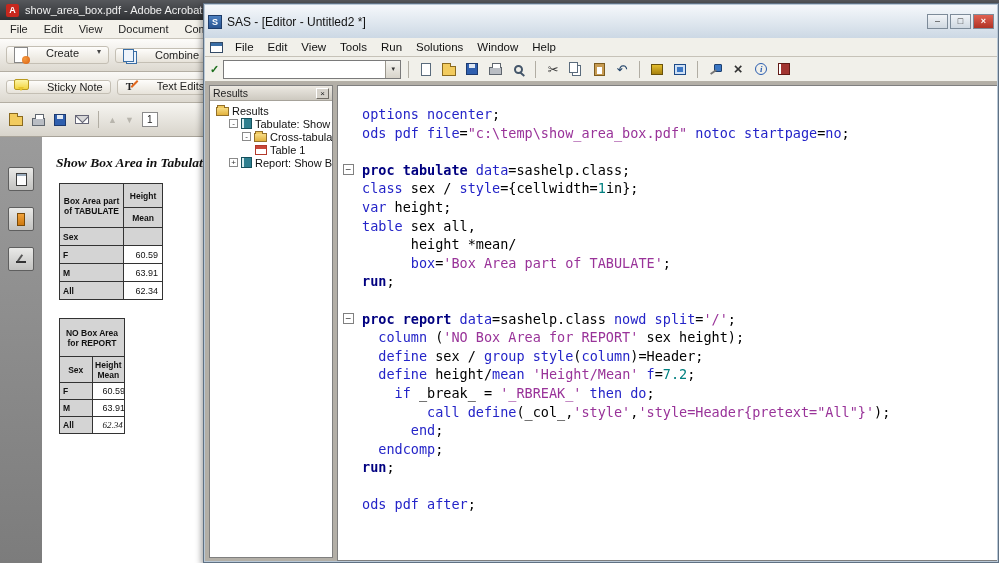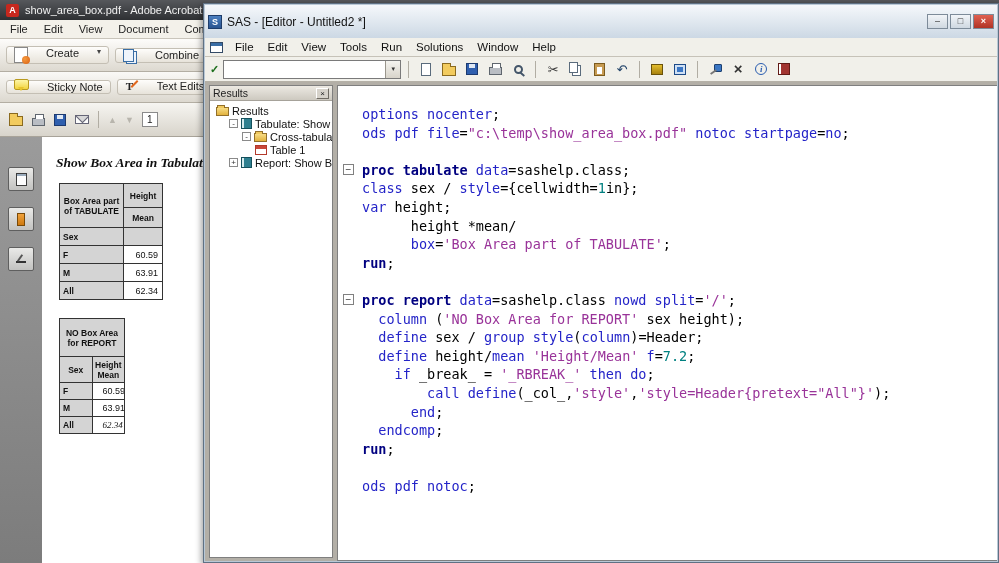--- a/index.html
+++ b/index.html
@@ -410,20 +410,24 @@
           <div class="eline">
             <span class="gut"></span>
             <span class="txt"><span class="kw">class </span><span class="pl">sex / </span><span class="kw">style</span><span class="pl">={cellwidth=</span><span class="num">1</span><span class="pl">in};</span></span>
           </div>
           <div class="eline">
             <span class="gut"></span>
             <span class="txt"><span class="kw">var </span><span class="pl">height;</span></span>
           </div>
           <div class="eline">
             <span class="gut"></span>
+            <span class="txt"><span class="kw">table </span><span class="pl">sex all,</span></span>
+          </div>
+          <div class="eline">
+            <span class="gut"></span>
             <span class="txt"><span class="pl">      height *mean/</span></span>
           </div>
           <div class="eline">
             <span class="gut"></span>
             <span class="txt"><span class="pl">      </span><span class="kw">box</span><span class="pl">=</span><span class="str">'Box Area part of TABULATE'</span><span class="pl">;</span></span>
           </div>
           <div class="eline">
             <span class="gut"></span>
             <span class="txt"><span class="st">run</span><span class="pl">;</span></span>
           </div>
@@ -468,19 +472,19 @@
           <div class="eline">
             <span class="gut"></span>
             <span class="txt"><span class="st">run</span><span class="pl">;</span></span>
           </div>
           <div class="eline">
             <span class="gut"></span>
             <span class="txt"><span class="pl">&nbsp;</span></span>
           </div>
           <div class="eline">
             <span class="gut"></span>
-            <span class="txt"><span class="kw">ods pdf notoc</span><span class="pl">;</span></span>
+            <span class="txt"><span class="kw">ods pdf after</span><span class="pl">;</span></span>
           </div>
         </div>
     </div>
   </section>
 
 </div>
 
 </body></html>

